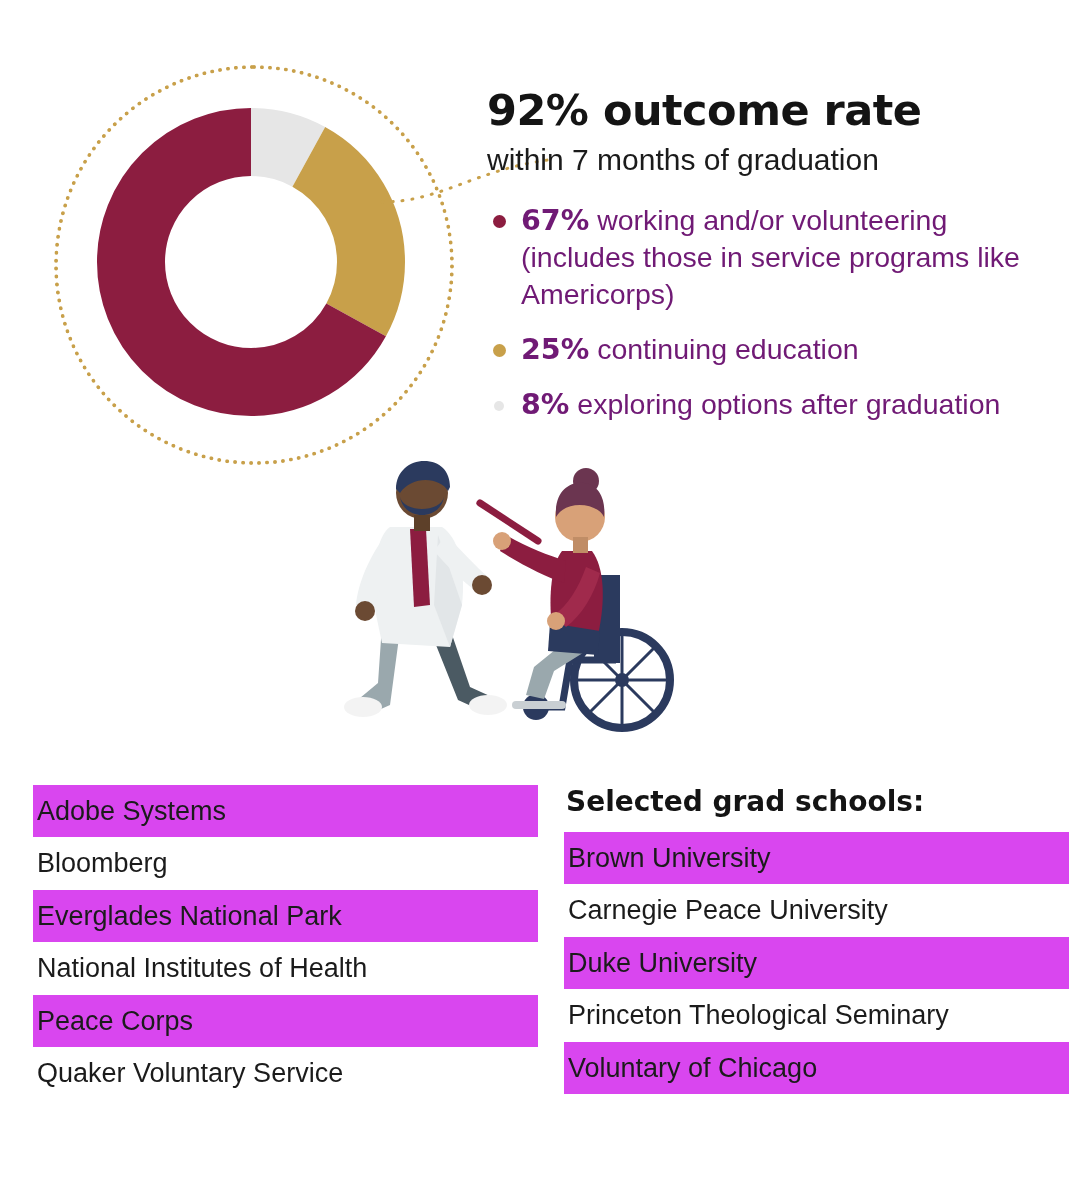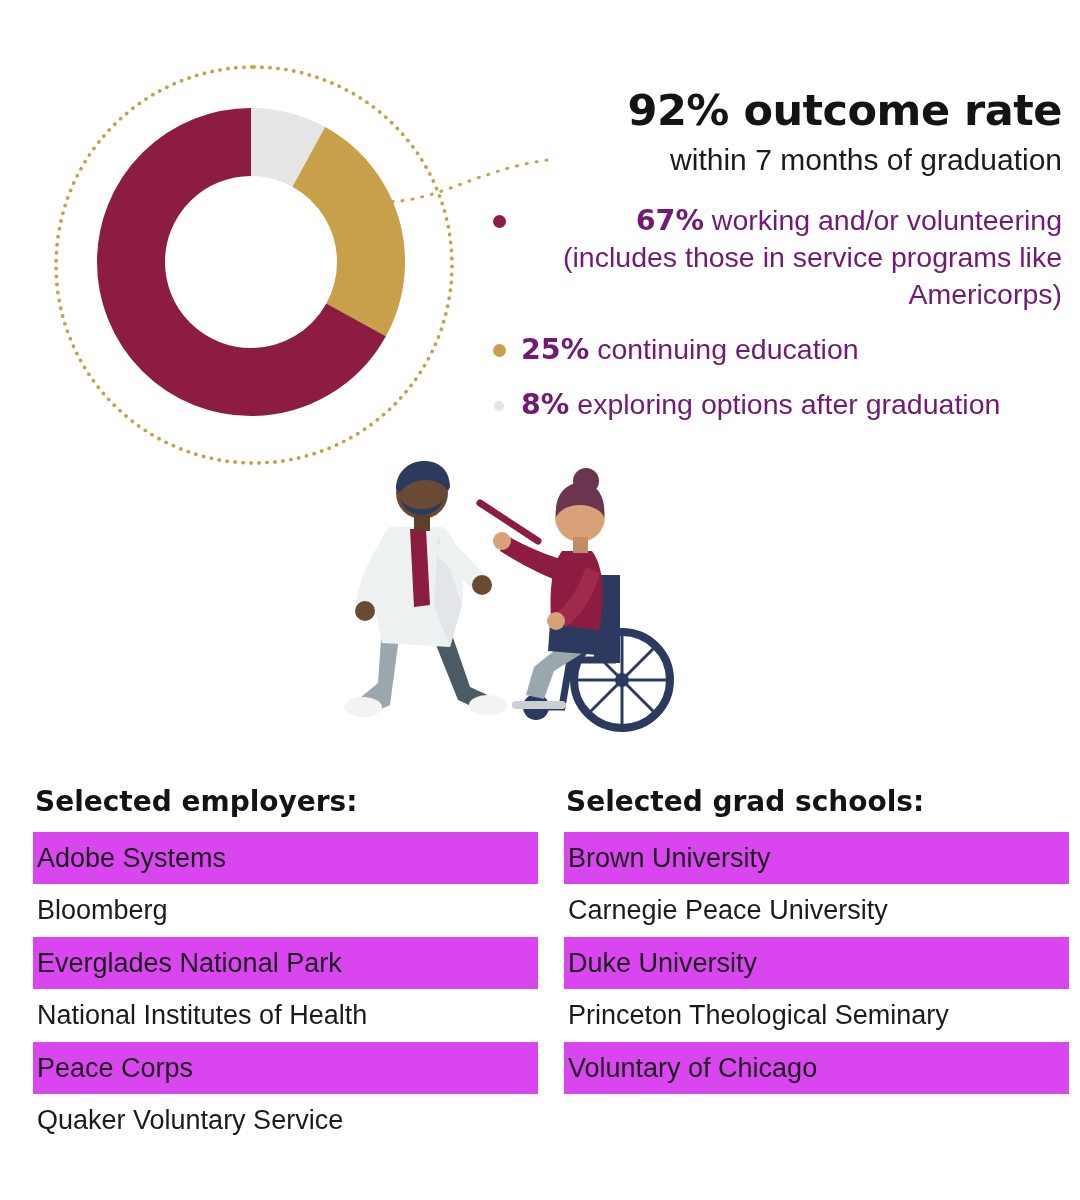--- a/index.html
+++ b/index.html
@@ -48,21 +48,20 @@
     width: 170px;
     height: 60px;
   }
 
   
   #stats-block {
     position: absolute;
     left: 487px;
     top: 88px;
     width: 575px;
-    text-align: right;
   }
   #headline {
     font-family: "DejaVu Sans", sans-serif;
     font-weight: bold;
     font-size: 43px;
     letter-spacing: -0.5px;
     color: #141414;
     margin: 0;
     line-height: 1.05;
   }
@@ -256,21 +255,20 @@
     <circle cx="256" cy="26" r="13" fill="#6b3550"></circle>
     <path d="M226,62 C224,36 240,26 254,28 C270,30 276,46 274,62 C268,48 236,44 226,62 Z" fill="#6b3550"></path>
 
     <rect x="243" y="82" width="15" height="16" fill="#c08d66"></rect>
   </g>
 </svg>
 
 <div id="lists">
 
   <div class="list-col">
-    <div class="list-title">Selected employers:</div>
     <div class="list-row shaded">Adobe Systems</div>
     <div class="list-row">Bloomberg</div>
     <div class="list-row shaded">Everglades National Park</div>
     <div class="list-row">National Institutes of Health</div>
     <div class="list-row shaded">Peace Corps</div>
     <div class="list-row">Quaker Voluntary Service</div>
   </div>
 
   <div class="list-col">
     <div class="list-title">Selected grad schools:</div>

